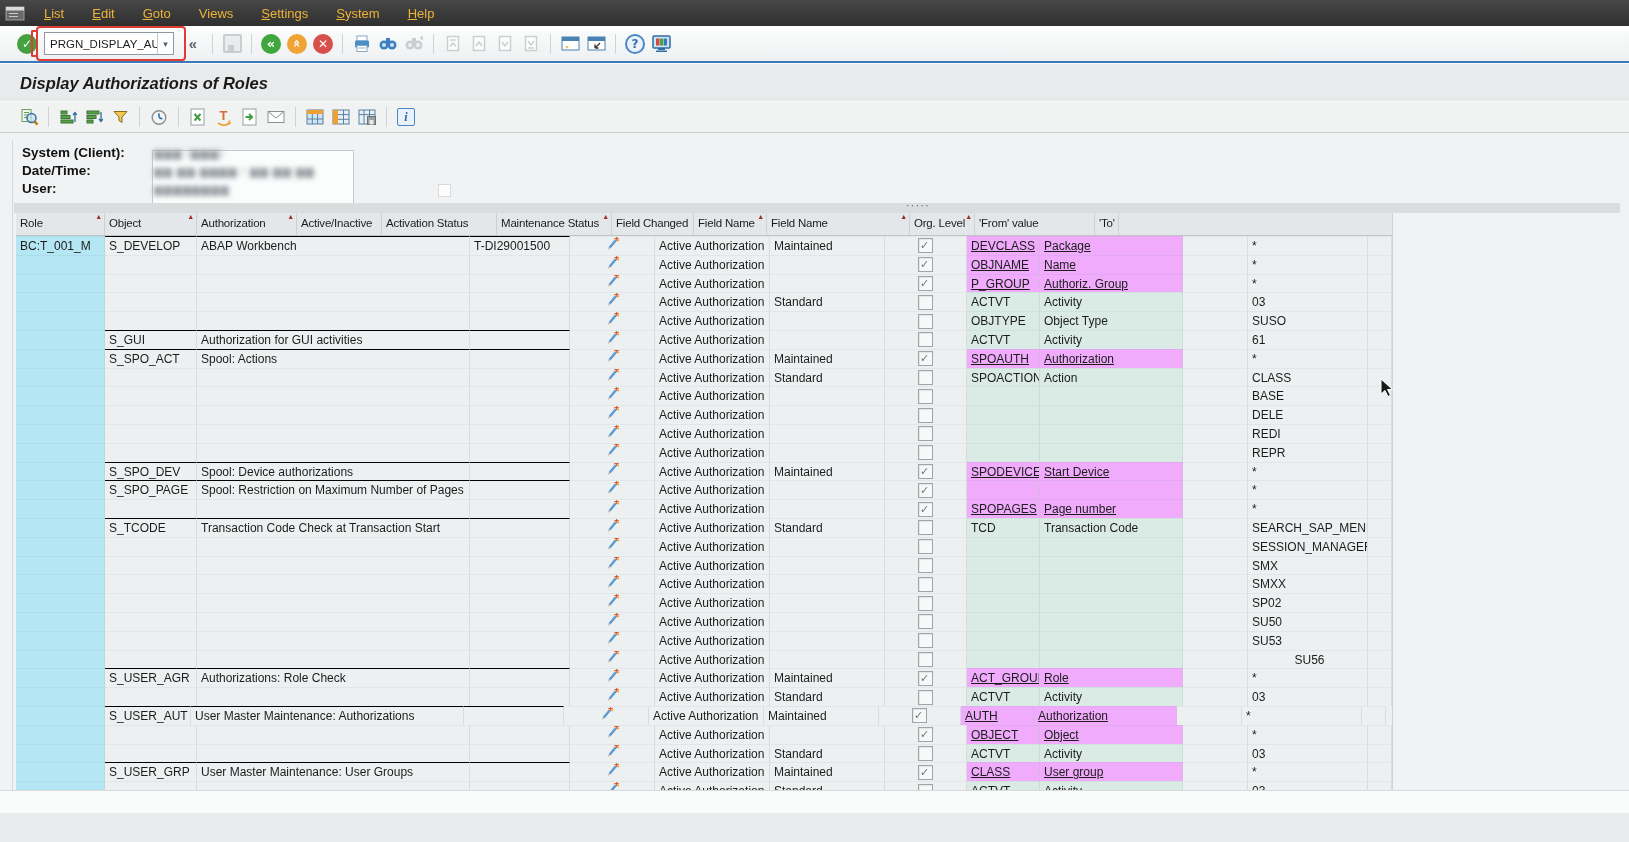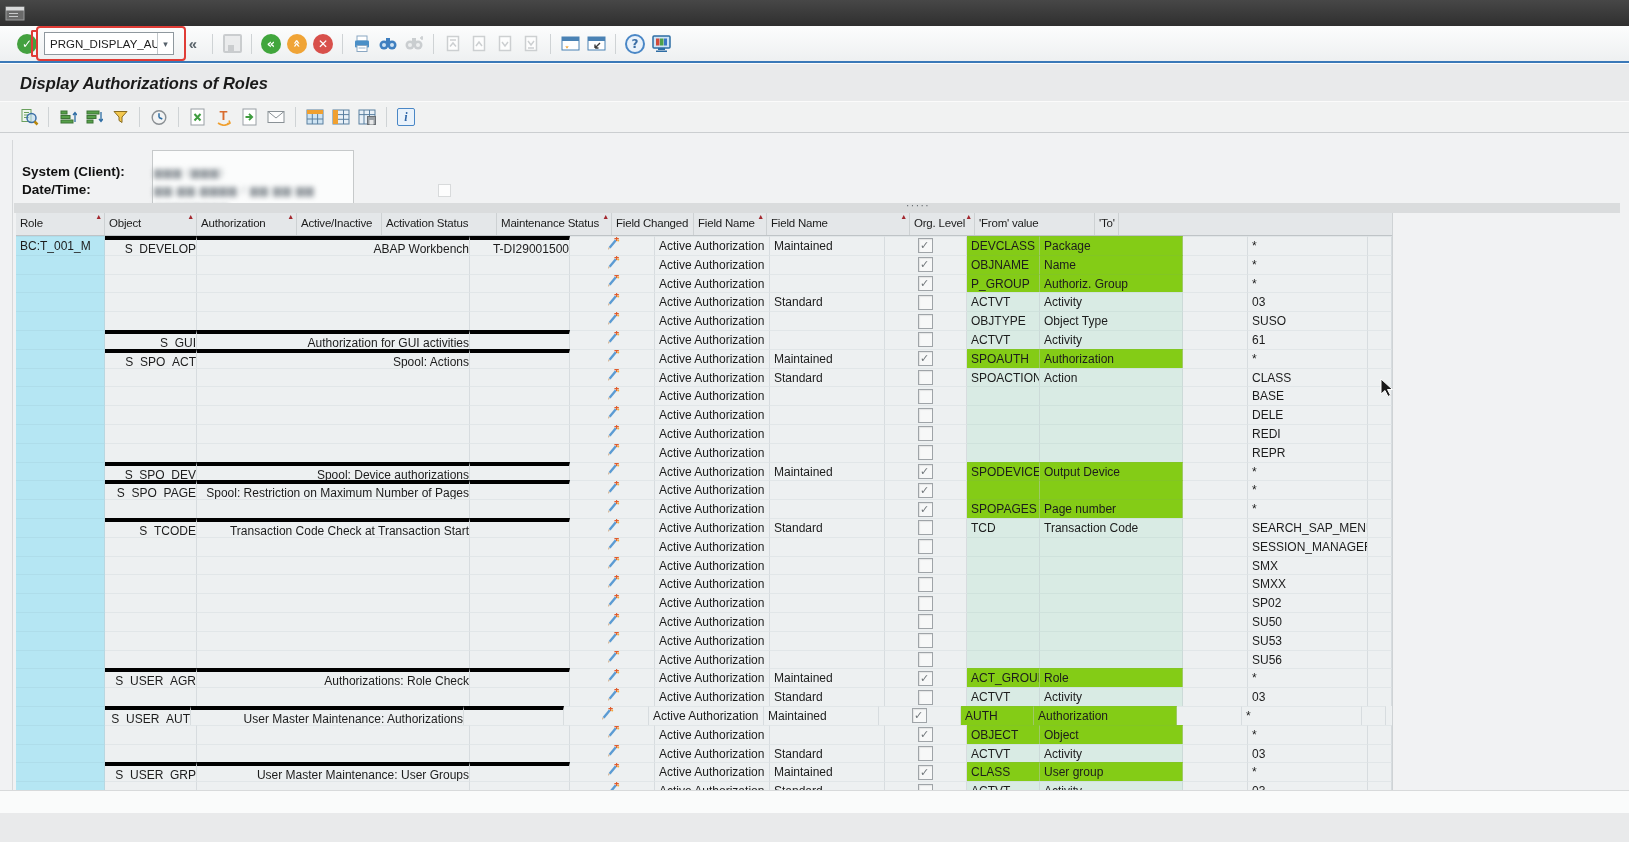--- a/index.html
+++ b/index.html
@@ -49,21 +49,21 @@
   
   #apptoolbar{position:absolute;left:0;top:101px;width:1629px;height:32px;background:#f1f2f2;
     border-top:1px solid #fbfbfb;border-bottom:1px solid #cbced0;
     display:flex;align-items:center;padding-left:16px;box-sizing:border-box;}
   .abtn{display:inline-flex;align-items:center;justify-content:center;width:24px;height:24px;margin:0 1px;}
   .info-sq{display:inline-flex;width:16px;height:16px;background:#e9f2fb;border:1.5px solid #4a87c6;
     border-radius:2px;color:#2f66a8;font-weight:bold;font-style:italic;font-size:12px;
     align-items:center;justify-content:center;font-family:"Liberation Serif",serif;}
 
   
-  #infopanel{position:absolute;left:22px;top:163px;font-size:13.5px;color:#111;}
+  #infopanel{position:absolute;left:22px;top:144px;font-size:13.5px;color:#111;}
   .inforow{height:18px;line-height:18px;display:flex;}
   .inforow .lbl{display:inline-block;width:132px;font-weight:bold;}
   .inforow .val{color:#9aa0a5;filter:blur(2.5px);letter-spacing:1px;font-size:11px;}
   #infobox{position:absolute;left:152px;top:150px;width:200px;height:53px;
     background:#fbfcfc;border:1px solid #c6c9ca;}
   #artifact{position:absolute;left:438px;top:184px;width:11px;height:11px;background:#fdfdfd;border:1px solid #d8dadb;}
   #leftline{position:absolute;left:12px;top:140px;width:1px;height:660px;background:#d6d8da;}
 
   
   #listtop{position:absolute;left:14px;top:203px;width:1606px;height:10px;background:#dadcdd;}
@@ -75,23 +75,23 @@
     padding-left:4px;line-height:21px;font-size:11.5px;letter-spacing:-0.2px;
     white-space:nowrap;overflow:hidden;}
   .harr{position:absolute;top:0px;right:2px;font-size:7px;color:#a3272e;line-height:8px;}
   .trow{display:flex;height:18.8px;}
   .tc{box-sizing:border-box;border-right:1px solid rgba(190,198,202,.45);
     border-top:1px solid rgba(120,144,156,.10);
     padding-left:4px;line-height:18.4px;white-space:nowrap;overflow:hidden;}
   .trow:first-child .tc{border-top:none;}
   .role{background:#b5e6f3;}
   .ctr{display:flex;align-items:center;justify-content:center;padding-left:0;}
-  .hlc{background:#84cc16;}
+  .hlc{background:#f0abfc;text-decoration:underline;}
   .hlp{background:#d9ebe4;}
-  .grp{border-top:4px solid #000000;text-align:right;}
+  .grp{border-top:1px solid #000000;}
   .cb{width:13px;height:13px;background:#f7f8f8;border:1px solid #9fa4a8;
     box-shadow:inset 1px 1px 1px rgba(0,0,0,.08);position:relative;}
   .cb.on:after{content:"✓";position:absolute;left:1px;top:-2px;font-size:11px;color:#70767a;
     font-family:"DejaVu Sans",sans-serif;}
 
   #statusstrip{position:absolute;left:0;top:790px;width:1629px;height:22px;background:#fafbfb;
     border-top:1px solid #d8dadb;border-bottom:1px solid #cfd2d3;}
   #belowstrip{position:absolute;left:0;top:813px;width:1629px;height:29px;background:#e9eaeb;}
   #cursor{position:absolute;left:1380px;top:378px;}
 </style>
@@ -100,20 +100,21 @@
 
 <div id="app">
   <div id="menubar">
     <span id="sysicon">
         <svg width="20" height="15">
           <rect x="1" y="1" width="18" height="13" fill="#6a6a6a" stroke="#9a9b9c"></rect>
           <rect x="1" y="1" width="18" height="3.5" fill="#d9dadb"></rect>
           <path d="M4 7.5 h9 M4 10.5 h9" stroke="#c8c9ca" stroke-width="1.2"></path>
         </svg>
       </span>
+    <span id="menu-items"><span class="mitem"><u>L</u>ist</span><span class="mitem"><u>E</u>dit</span><span class="mitem"><u>G</u>oto</span><span class="mitem">Views</span><span class="mitem"><u>S</u>ettings</span><span class="mitem"><u>S</u>ystem</span><span class="mitem"><u>H</u>elp</span></span>
   </div>
 
   <div id="toolbar">
       <span class="tbtn">
         <span class="circ" style="background:#44a13f">✓</span>
       </span>
       <span id="cmdwrap">
         <span id="cmdfield">
           <span class="val">PRGN_DISPLAY_AUT</span>
           <span class="dd">▾</span>
@@ -658,21 +659,21 @@
               <path d="M9.4 2.6 h4.4 M11.6 0.6 v4.4" stroke="#e05b2b" stroke-width="1.1"></path>
               <circle cx="13.2" cy="4.4" r="1" fill="#f3a73b"></circle>
             </svg></span>
         </div>
         <div class="tc " style="width: 115px;">Active Authorization</div>
         <div class="tc " style="width: 115px;">Maintained</div>
         <div class="tc ctr" style="width: 82px;">
           <span class="cb on"></span>
         </div>
         <div class="tc hlc" style="width: 73px;">SPODEVICE</div>
-        <div class="tc hlc" style="width: 143px;">Output Device</div>
+        <div class="tc hlc" style="width: 143px;">Start Device</div>
         <div class="tc " style="width: 65px;"></div>
         <div class="tc " style="width: 120px;">*</div>
         <div class="tc " style="width: 24px;"></div>
       </div>
       <div class="trow">
         <div class="tc role" style="width: 89px;"></div>
         <div class="tc grp" style="width: 92px;">S_SPO_PAGE</div>
         <div class="tc grp" style="width: 273px;">Spool: Restriction on Maximum Number of Pages</div>
         <div class="tc grp" style="width: 100px;"></div>
         <div class="tc ctr" style="width: 85px;">
@@ -900,21 +901,21 @@
             </svg></span>
         </div>
         <div class="tc " style="width: 115px;">Active Authorization</div>
         <div class="tc " style="width: 115px;"></div>
         <div class="tc ctr" style="width: 82px;">
           <span class="cb"></span>
         </div>
         <div class="tc hlp" style="width: 73px;"></div>
         <div class="tc hlp" style="width: 143px;"></div>
         <div class="tc " style="width: 65px;"></div>
-        <div class="tc " style="width: 120px;">SU56</div>
+        <div class="tc " style="width: 120px; text-align: center;">SU56</div>
         <div class="tc " style="width: 24px;"></div>
       </div>
       <div class="trow">
         <div class="tc role" style="width: 89px;"></div>
         <div class="tc grp" style="width: 92px;">S_USER_AGR</div>
         <div class="tc grp" style="width: 273px;">Authorizations: Role Check</div>
         <div class="tc grp" style="width: 100px;"></div>
         <div class="tc ctr" style="width: 85px;">
           <span><svg width="15" height="15">
               <path d="M4.6 11.8 L10.8 4.2" stroke="#5b9bd3" stroke-width="2.4"></path>

